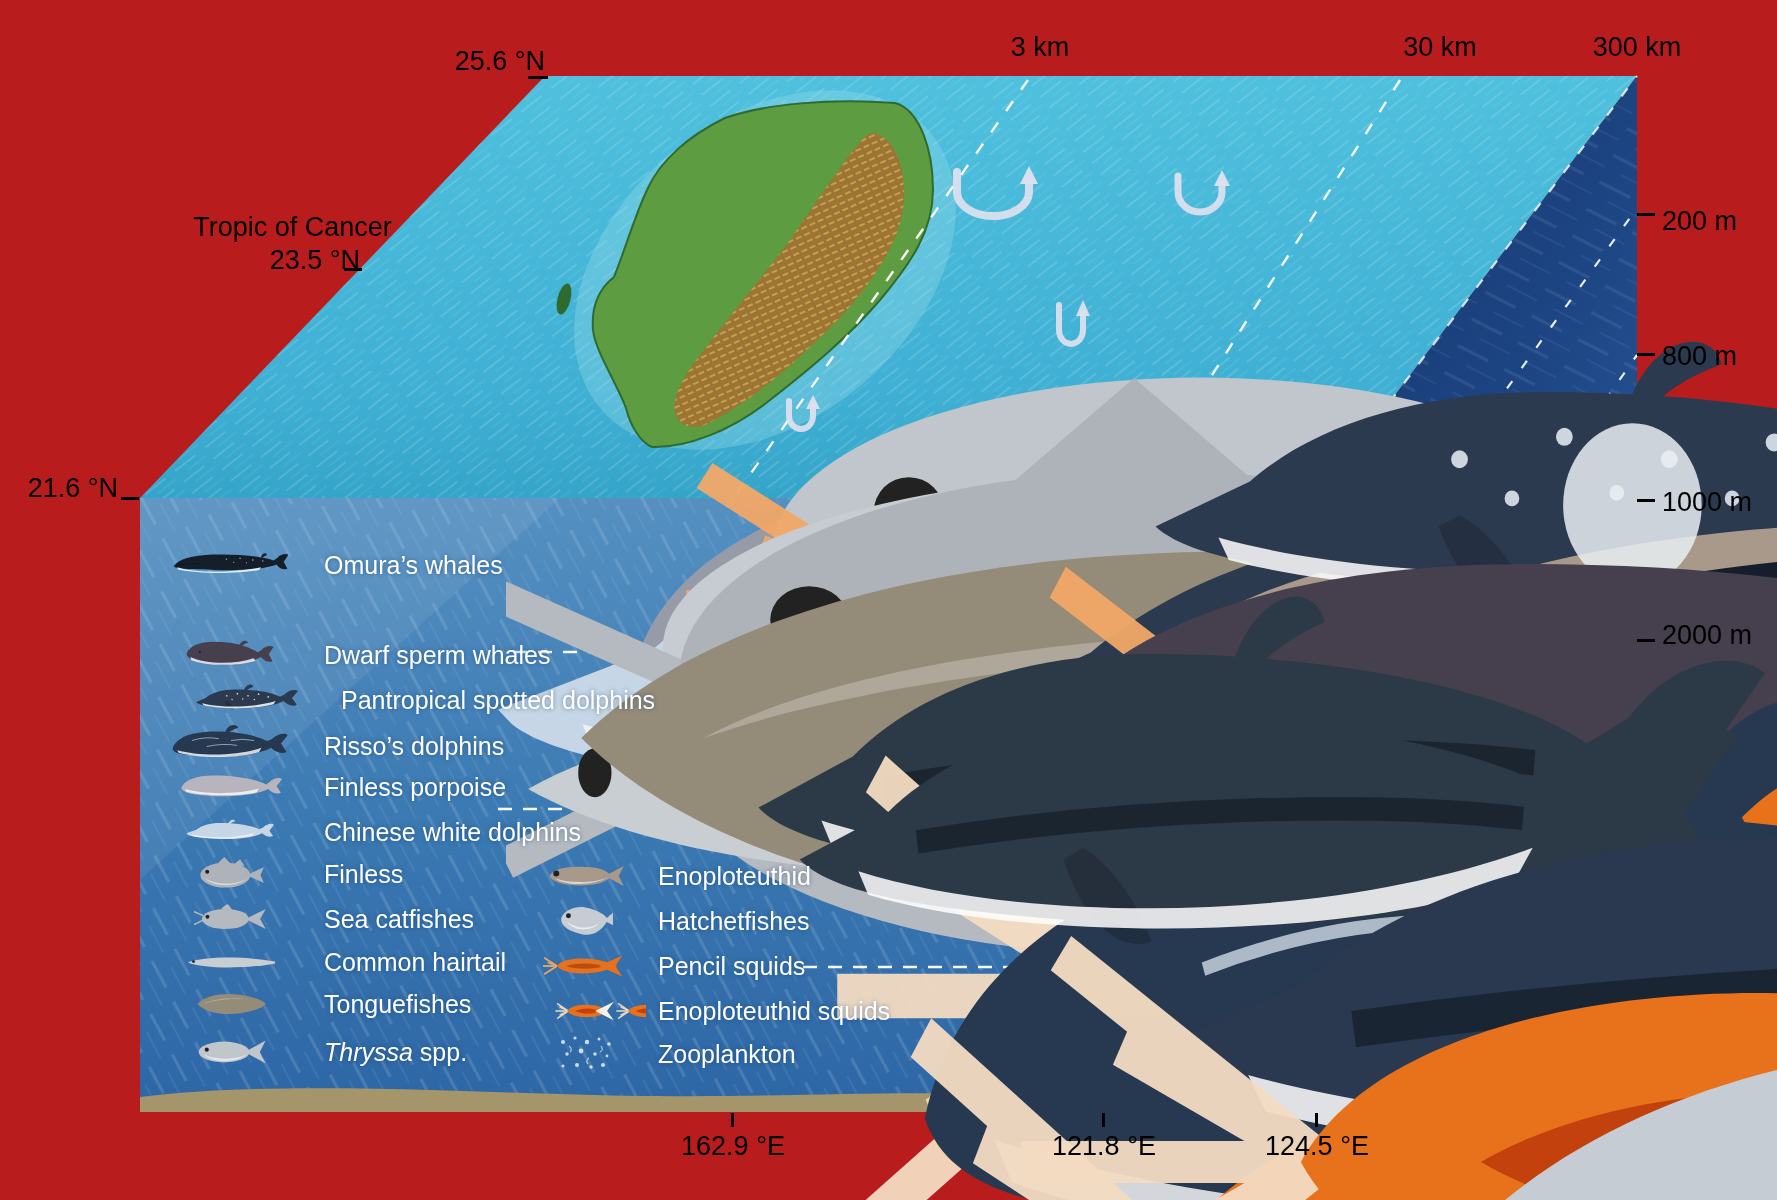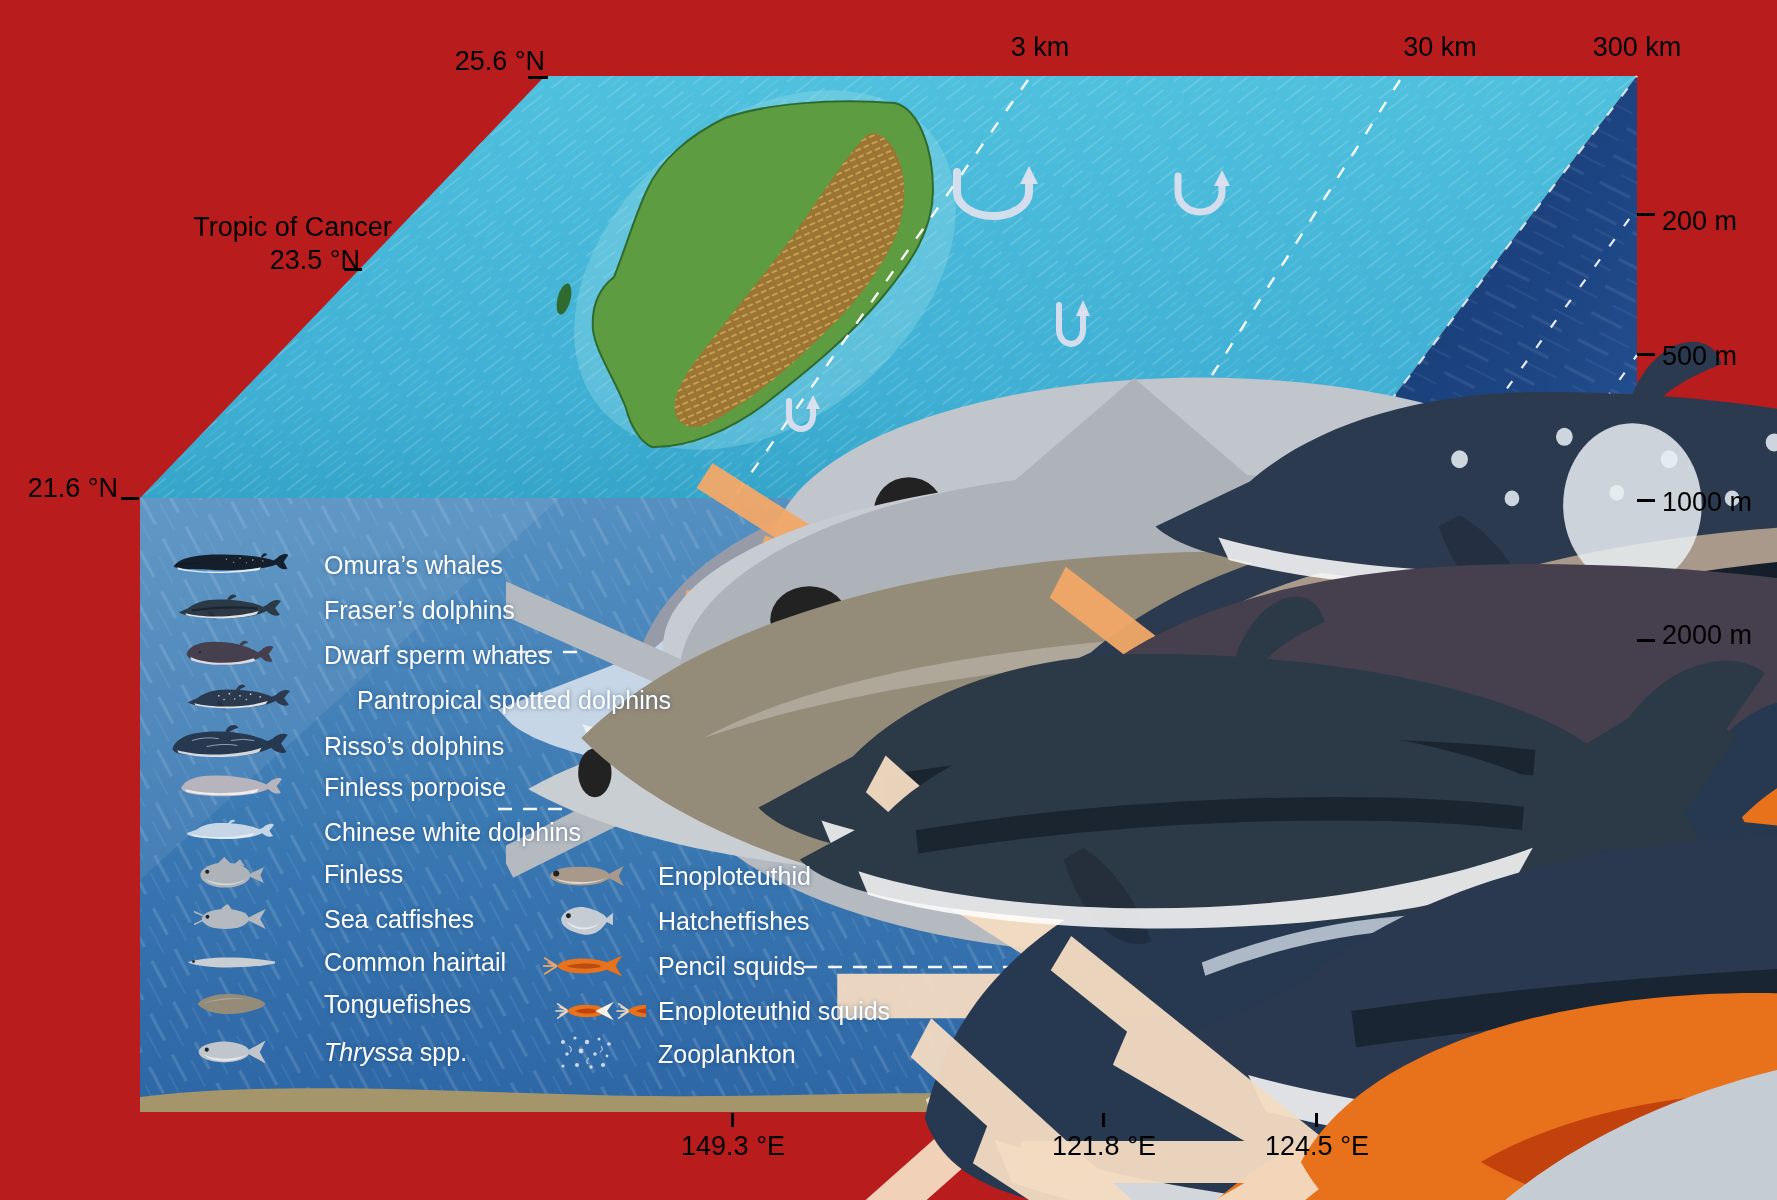--- a/index.html
+++ b/index.html
@@ -329,59 +329,51 @@
 <div class="tickh" style="left:344px;top:268px;width:18px;"></div>
 <div class="axlabel tright" style="left:18px;top:473px;width:100px;">21.6 °N</div>
 <div class="tickh" style="left:121px;top:497px;width:18px;"></div>
 
 <div class="axlabel center" style="left:990px;top:32px;width:100px;">3 km</div>
 <div class="axlabel center" style="left:1390px;top:32px;width:100px;">30 km</div>
 <div class="axlabel center" style="left:1587px;top:32px;width:100px;">300 km</div>
 
 <div class="axlabel" style="left:1662px;top:190px;margin-top:16px;">200 m</div>
 <div class="tickh" style="left:1637px;top:213px;width:18px;"></div>
-<div class="axlabel" style="left:1662px;top:341px;">500 m</div>
+<div class="axlabel" style="left:1662px;top:341px;">800 m</div>
 <div class="tickh" style="left:1637px;top:353px;width:18px;"></div>
 <div class="axlabel" style="left:1662px;top:487px;">1000 m</div>
 <div class="tickh" style="left:1637px;top:499px;width:18px;"></div>
 <div class="axlabel" style="left:1662px;top:620px;">2000 m</div>
 <div class="tickh" style="left:1637px;top:639px;width:18px;"></div>
 
 <div class="tickv" style="left:731px;top:1113px;height:14px;"></div>
-<div class="axlabel center" style="left:658px;top:1131px;width:150px;">149.3 °E</div>
+<div class="axlabel center" style="left:658px;top:1131px;width:150px;">162.9 °E</div>
 <div class="tickv" style="left:1102px;top:1113px;height:14px;"></div>
 <div class="axlabel center" style="left:1029px;top:1131px;width:150px;">121.8 °E</div>
 <div class="tickv" style="left:1315px;top:1113px;height:14px;"></div>
 <div class="axlabel center" style="left:1242px;top:1131px;width:150px;">124.5 °E</div>
 
 <div class="lrow" style="left:146px;top:545px;">
   <span class="ibox c1">
         <svg width="160" height="30" viewBox="0 0 260 66">
           <use href="#sym-rorqual" style="color:#141f2b"></use>
         </svg>
       </span>
   <span class="llabel">Omura’s whales</span>
 </div>
-<div class="lrow" style="left:146px;top:590px;">
-  <span class="ibox c1">
-        <svg width="120" height="34" viewBox="0 0 200 64">
-          <use href="#sym-fraser" style="color:#2c3a48"></use>
-        </svg>
-      </span>
-  <span class="llabel">Fraser’s dolphins</span>
-</div>
 <div class="lrow" style="left:146px;top:635px;">
   <span class="ibox c1">
         <svg width="120" height="34" viewBox="0 0 200 72">
           <use href="#sym-dwarfsperm" style="color:#453f4e"></use>
         </svg>
       </span>
   <span class="llabel">Dwarf sperm whales</span>
 </div>
-<div class="lrow" style="left:155px;top:680px;gap:24px;">
+<div class="lrow" style="left:163px;top:680px;">
   <span class="ibox c1">
         <svg width="120" height="34" viewBox="0 0 200 64">
           <use href="#sym-spotted" style="color:#2c3a50"></use>
         </svg>
       </span>
   <span class="llabel">Pantropical spotted dolphins</span>
 </div>
 <div class="lrow" style="left:146px;top:726px;">
   <span class="ibox c1">
         <svg width="122" height="44" viewBox="0 0 200 70">

